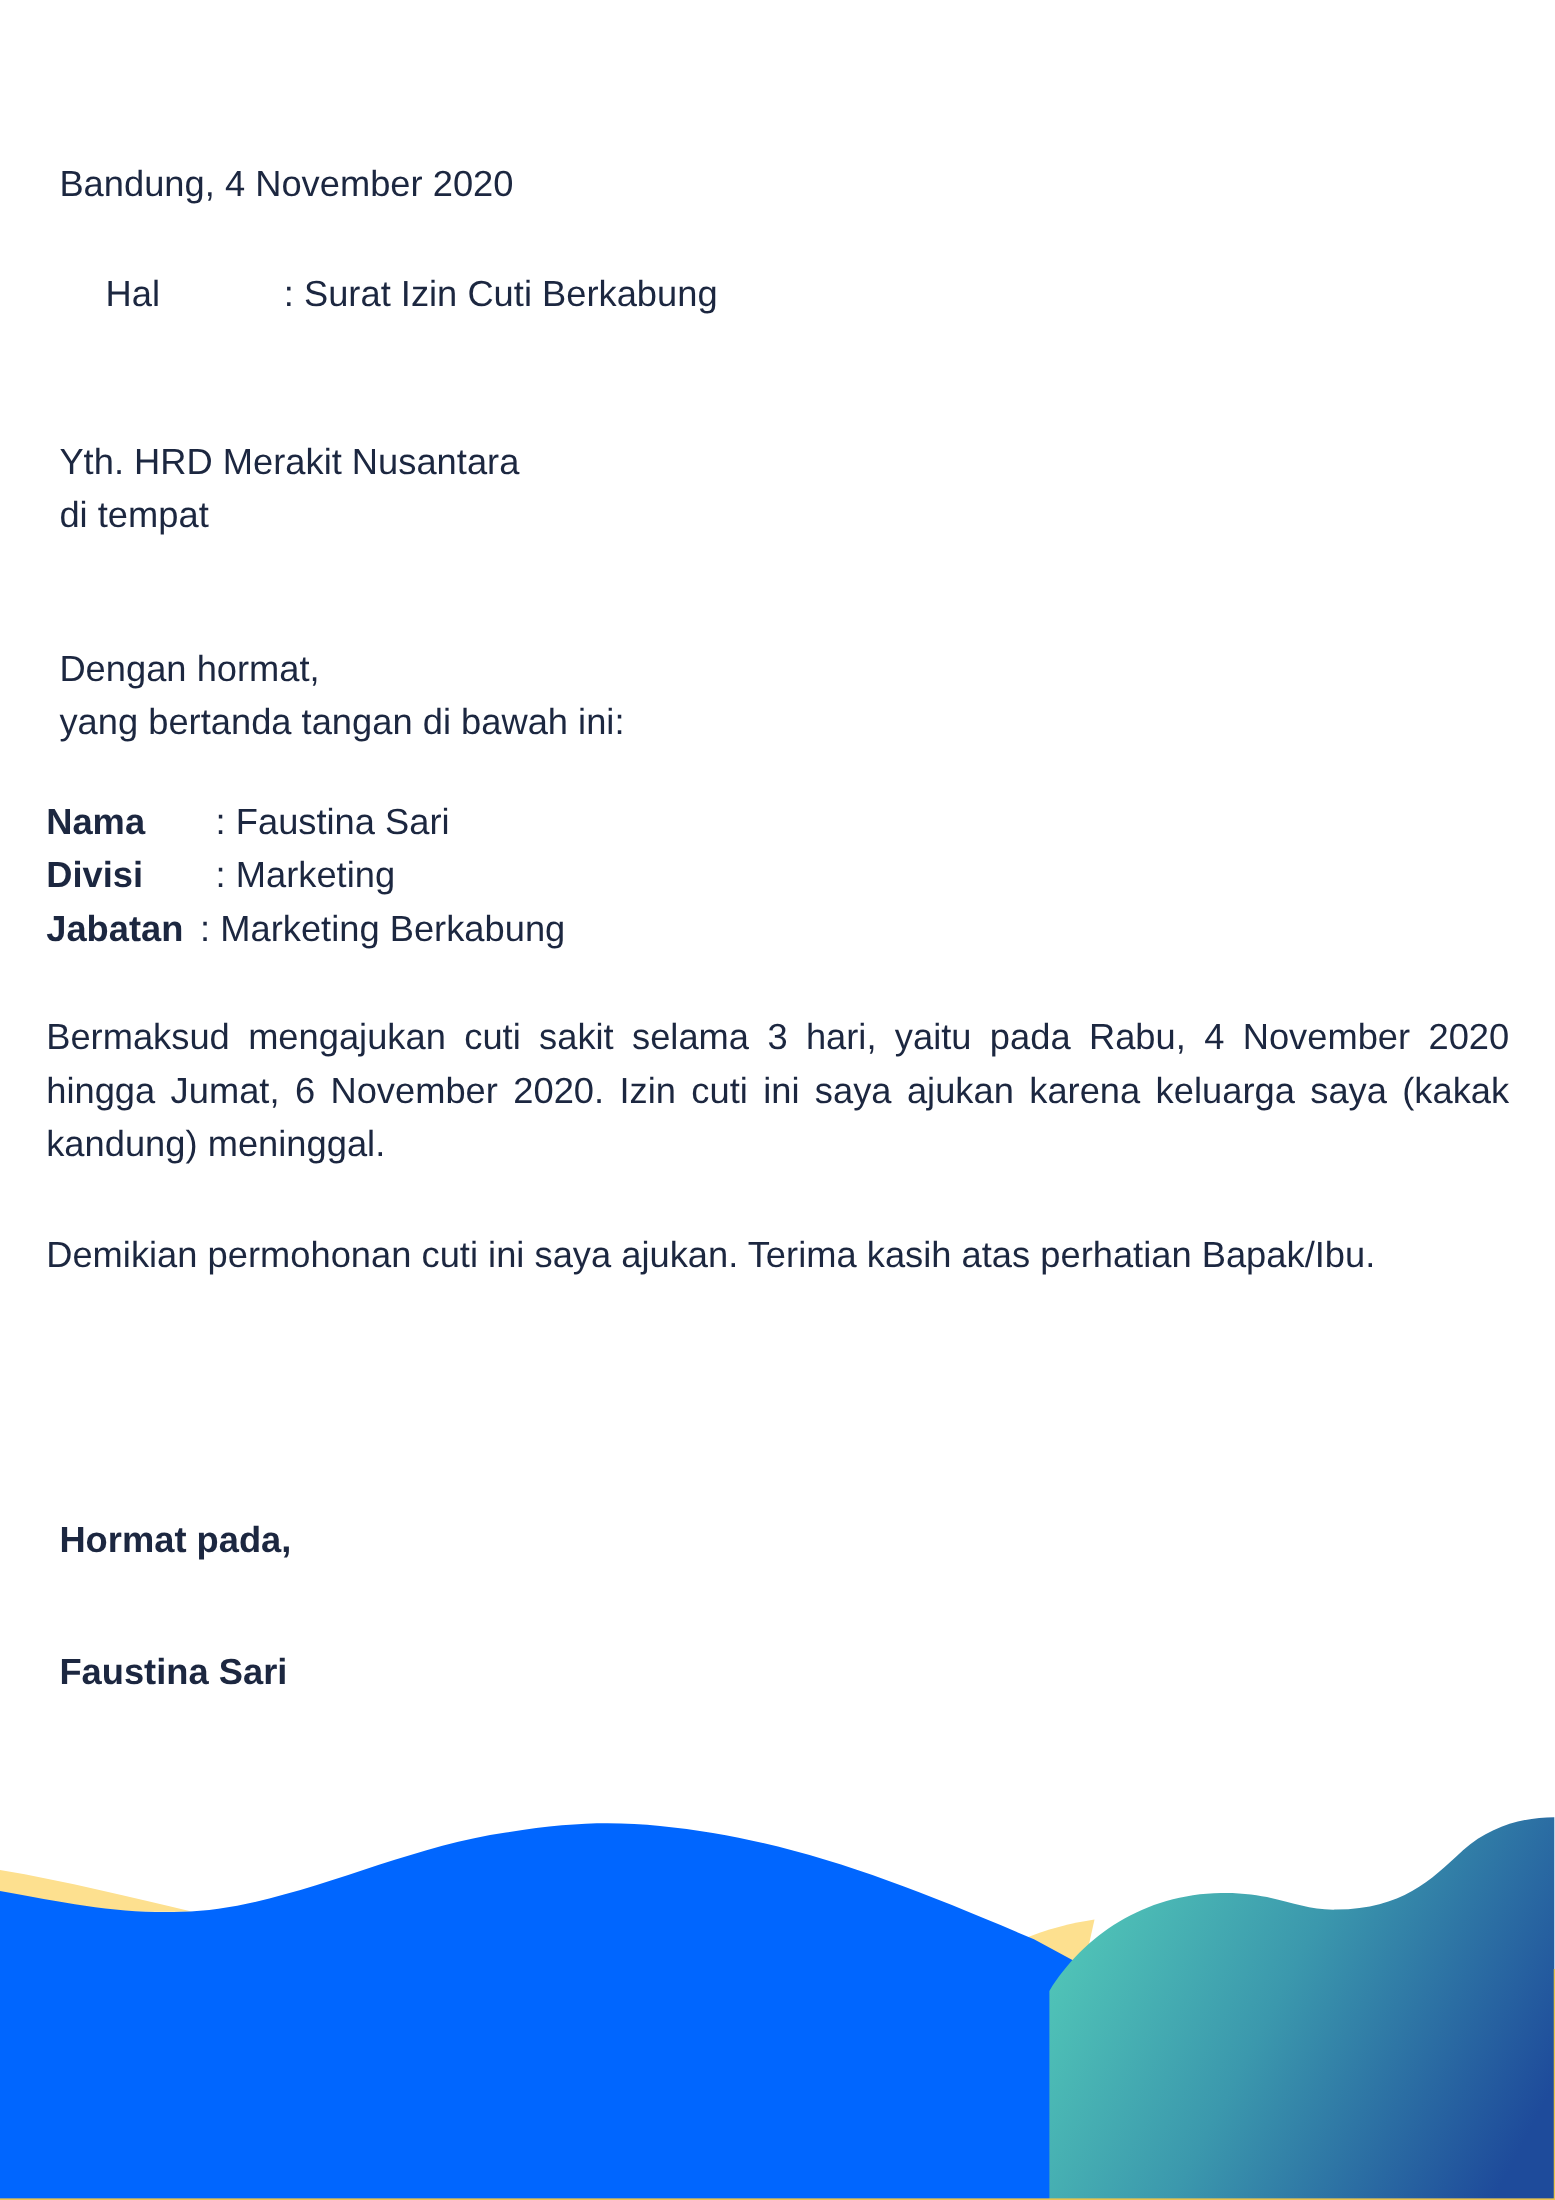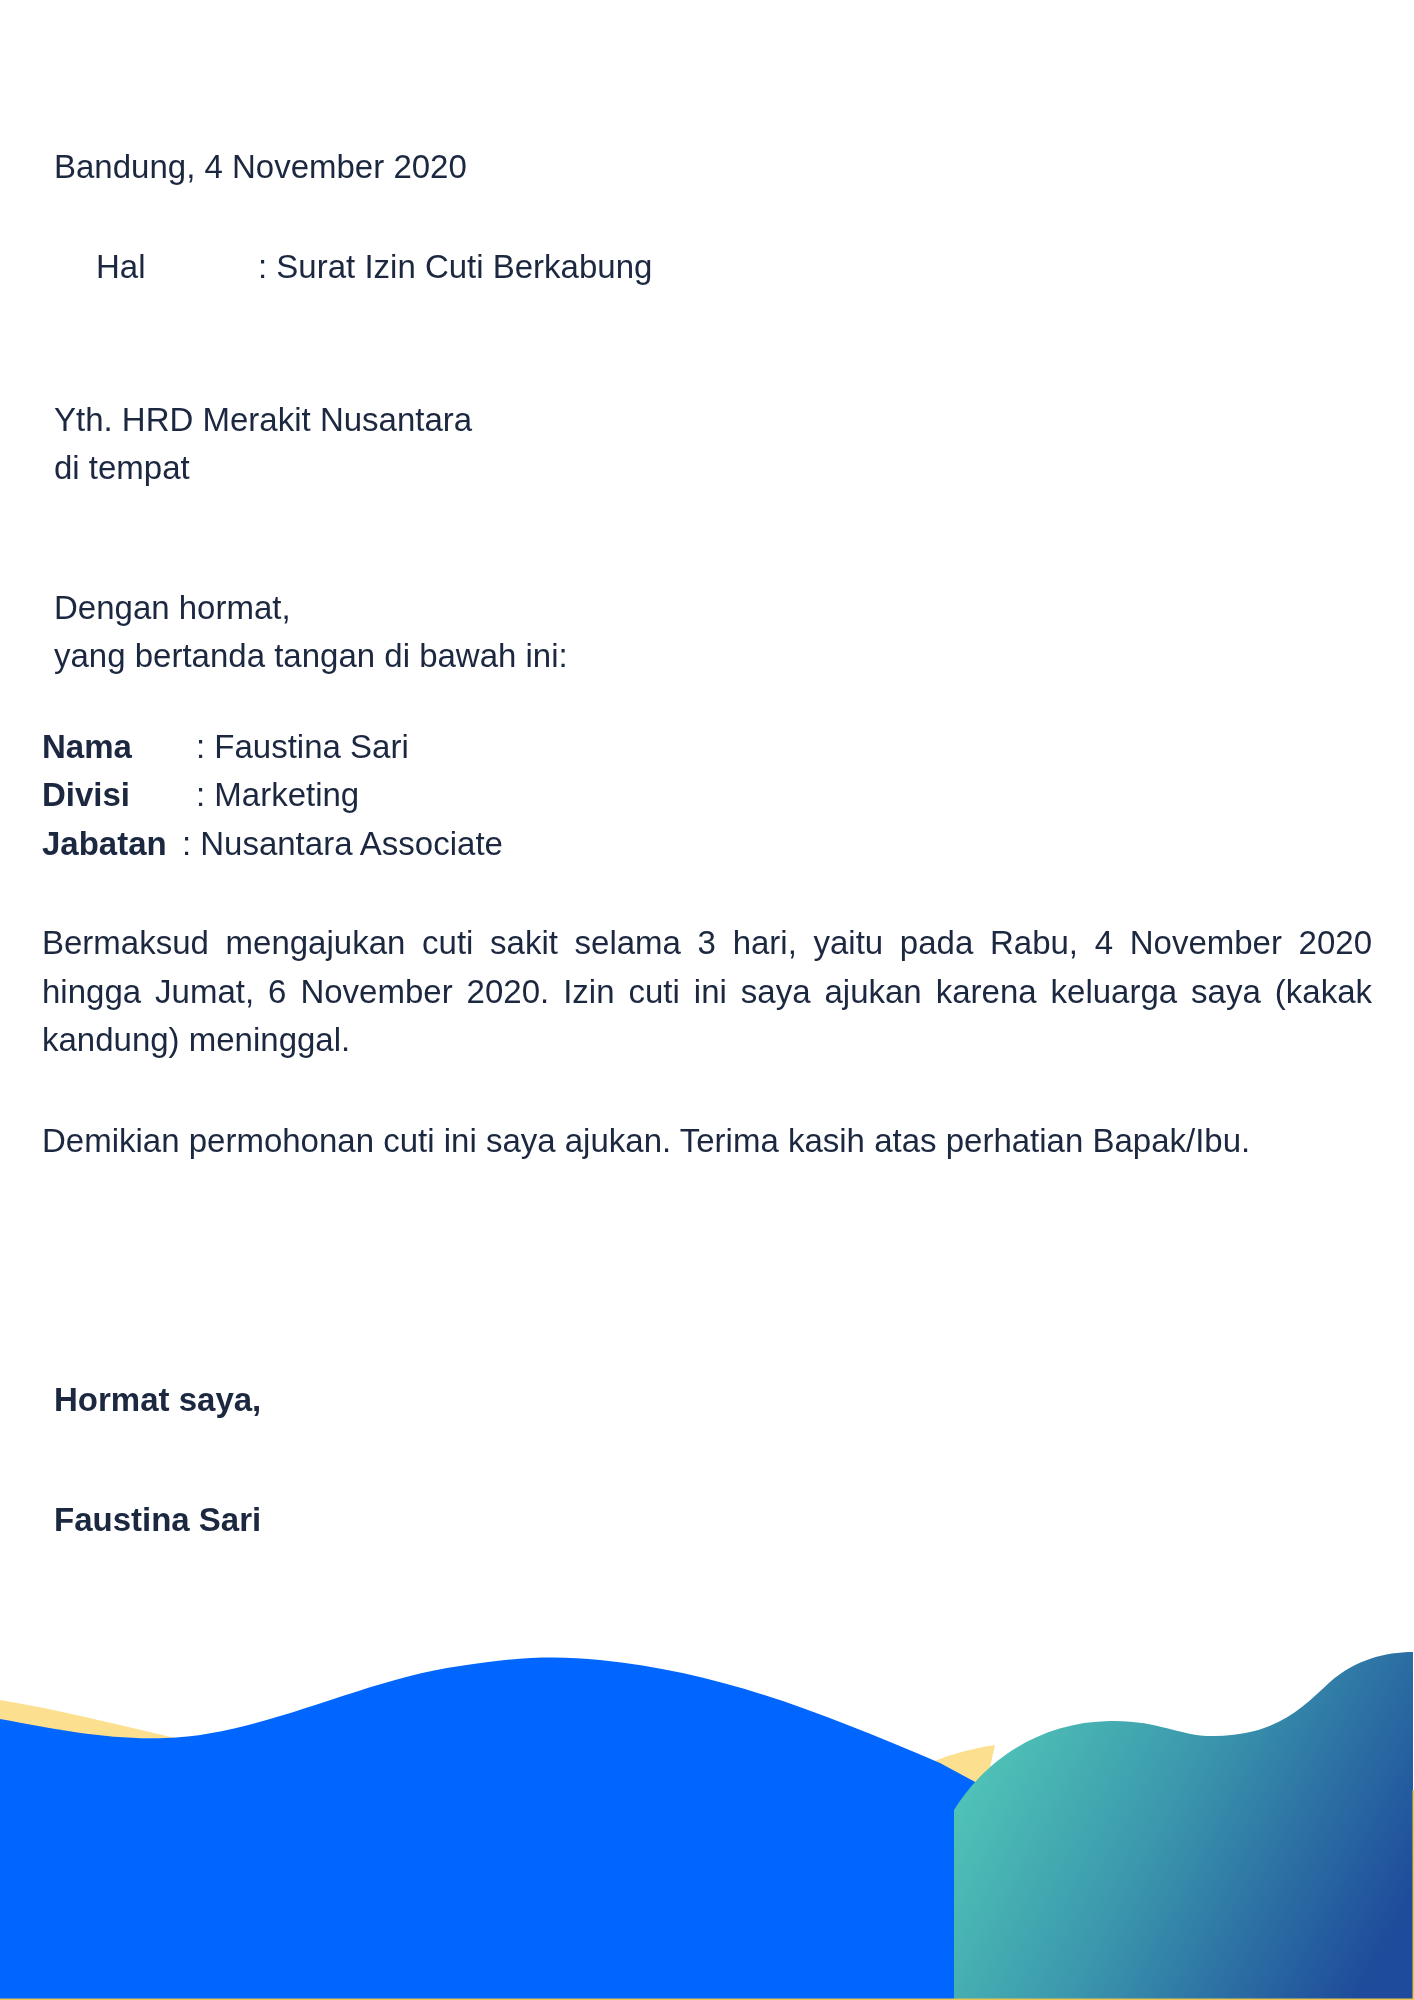--- a/index.html
+++ b/index.html
@@ -67,22 +67,22 @@
   <div class="field" style="top:723px;">
     <span class="lbl">Nama</span>
     <span class="colon-n">: Faustina Sari</span>
   </div>
   <div class="field" style="top:771px;">
     <span class="lbl">Divisi</span>
     <span class="colon-n">: Marketing</span>
   </div>
   <div class="field" style="top:820px;">
     <span class="lbl">Jabatan</span>
-    <span class="colon-j">: Nusantara Associate</span>
+    <span class="colon-j">: Marketing Berkabung</span>
   </div>
 
   <p class="para" style="top:919px;">Bermaksud mengajukan cuti sakit selama 3 hari, yaitu pada Rabu, 4 November 2020 hingga Jumat, 6 November 2020. Izin cuti ini saya ajukan karena keluarga saya (kakak kandung) meninggal.</p>
 
   <p class="para" style="top:1117px;">Demikian permohonan cuti ini saya ajukan. Terima kasih atas perhatian Bapak/Ibu.</p>
 
-  <p class="t b" style="top:1364px;">Hormat saya,</p>
+  <p class="t b" style="top:1364px;">Hormat pada,</p>
   <p class="t b" style="top:1484px;">Faustina Sari</p>
 </div>
 
 </body></html>

